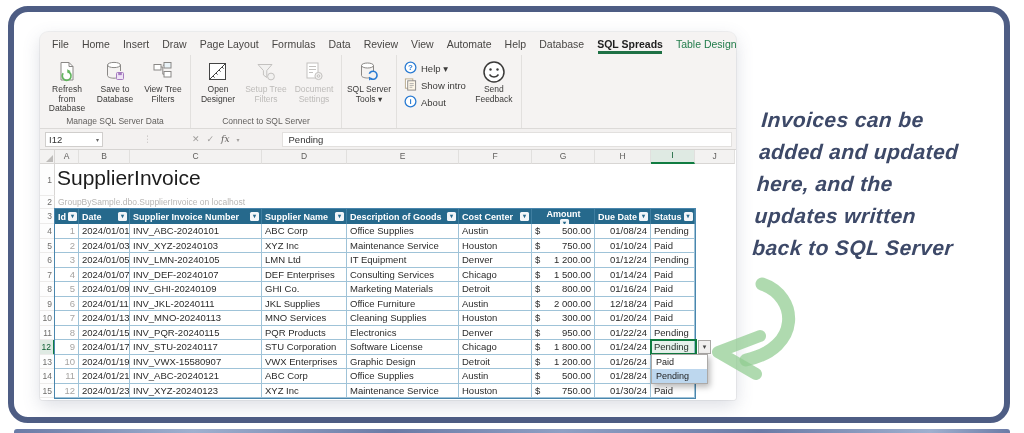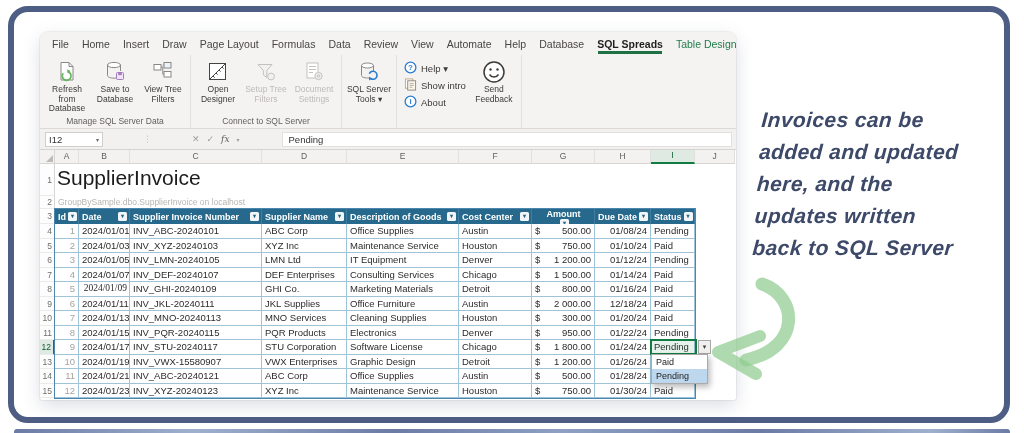--- a/index.html
+++ b/index.html
@@ -376,21 +376,21 @@
           <div class="td" style="width: 73px;">Chicago</div>
           <div class="td c-amount" style="width: 63px;">
             <span>$</span>
             <span>1 500.00</span>
           </div>
           <div class="td c-due" style="width: 56px;">01/14/24</div>
           <div class="td" style="width: 44px;">Paid</div>
         </div>
         <div class="trow">
           <div class="td c-id" style="width: 24px;">5</div>
-          <div class="td c-date" style="width: 51px; font-family: Liberation Serif, serif;">2024/01/09</div>
+          <div class="td c-date" style="width: 51px;">2024/01/09</div>
           <div class="td" style="width: 132px;">INV_GHI-20240109</div>
           <div class="td" style="width: 85px;">GHI Co.</div>
           <div class="td" style="width: 112px;">Marketing Materials</div>
           <div class="td" style="width: 73px;">Detroit</div>
           <div class="td c-amount" style="width: 63px;">
             <span>$</span>
             <span>800.00</span>
           </div>
           <div class="td c-due" style="width: 56px;">01/16/24</div>
           <div class="td" style="width: 44px;">Paid</div>

